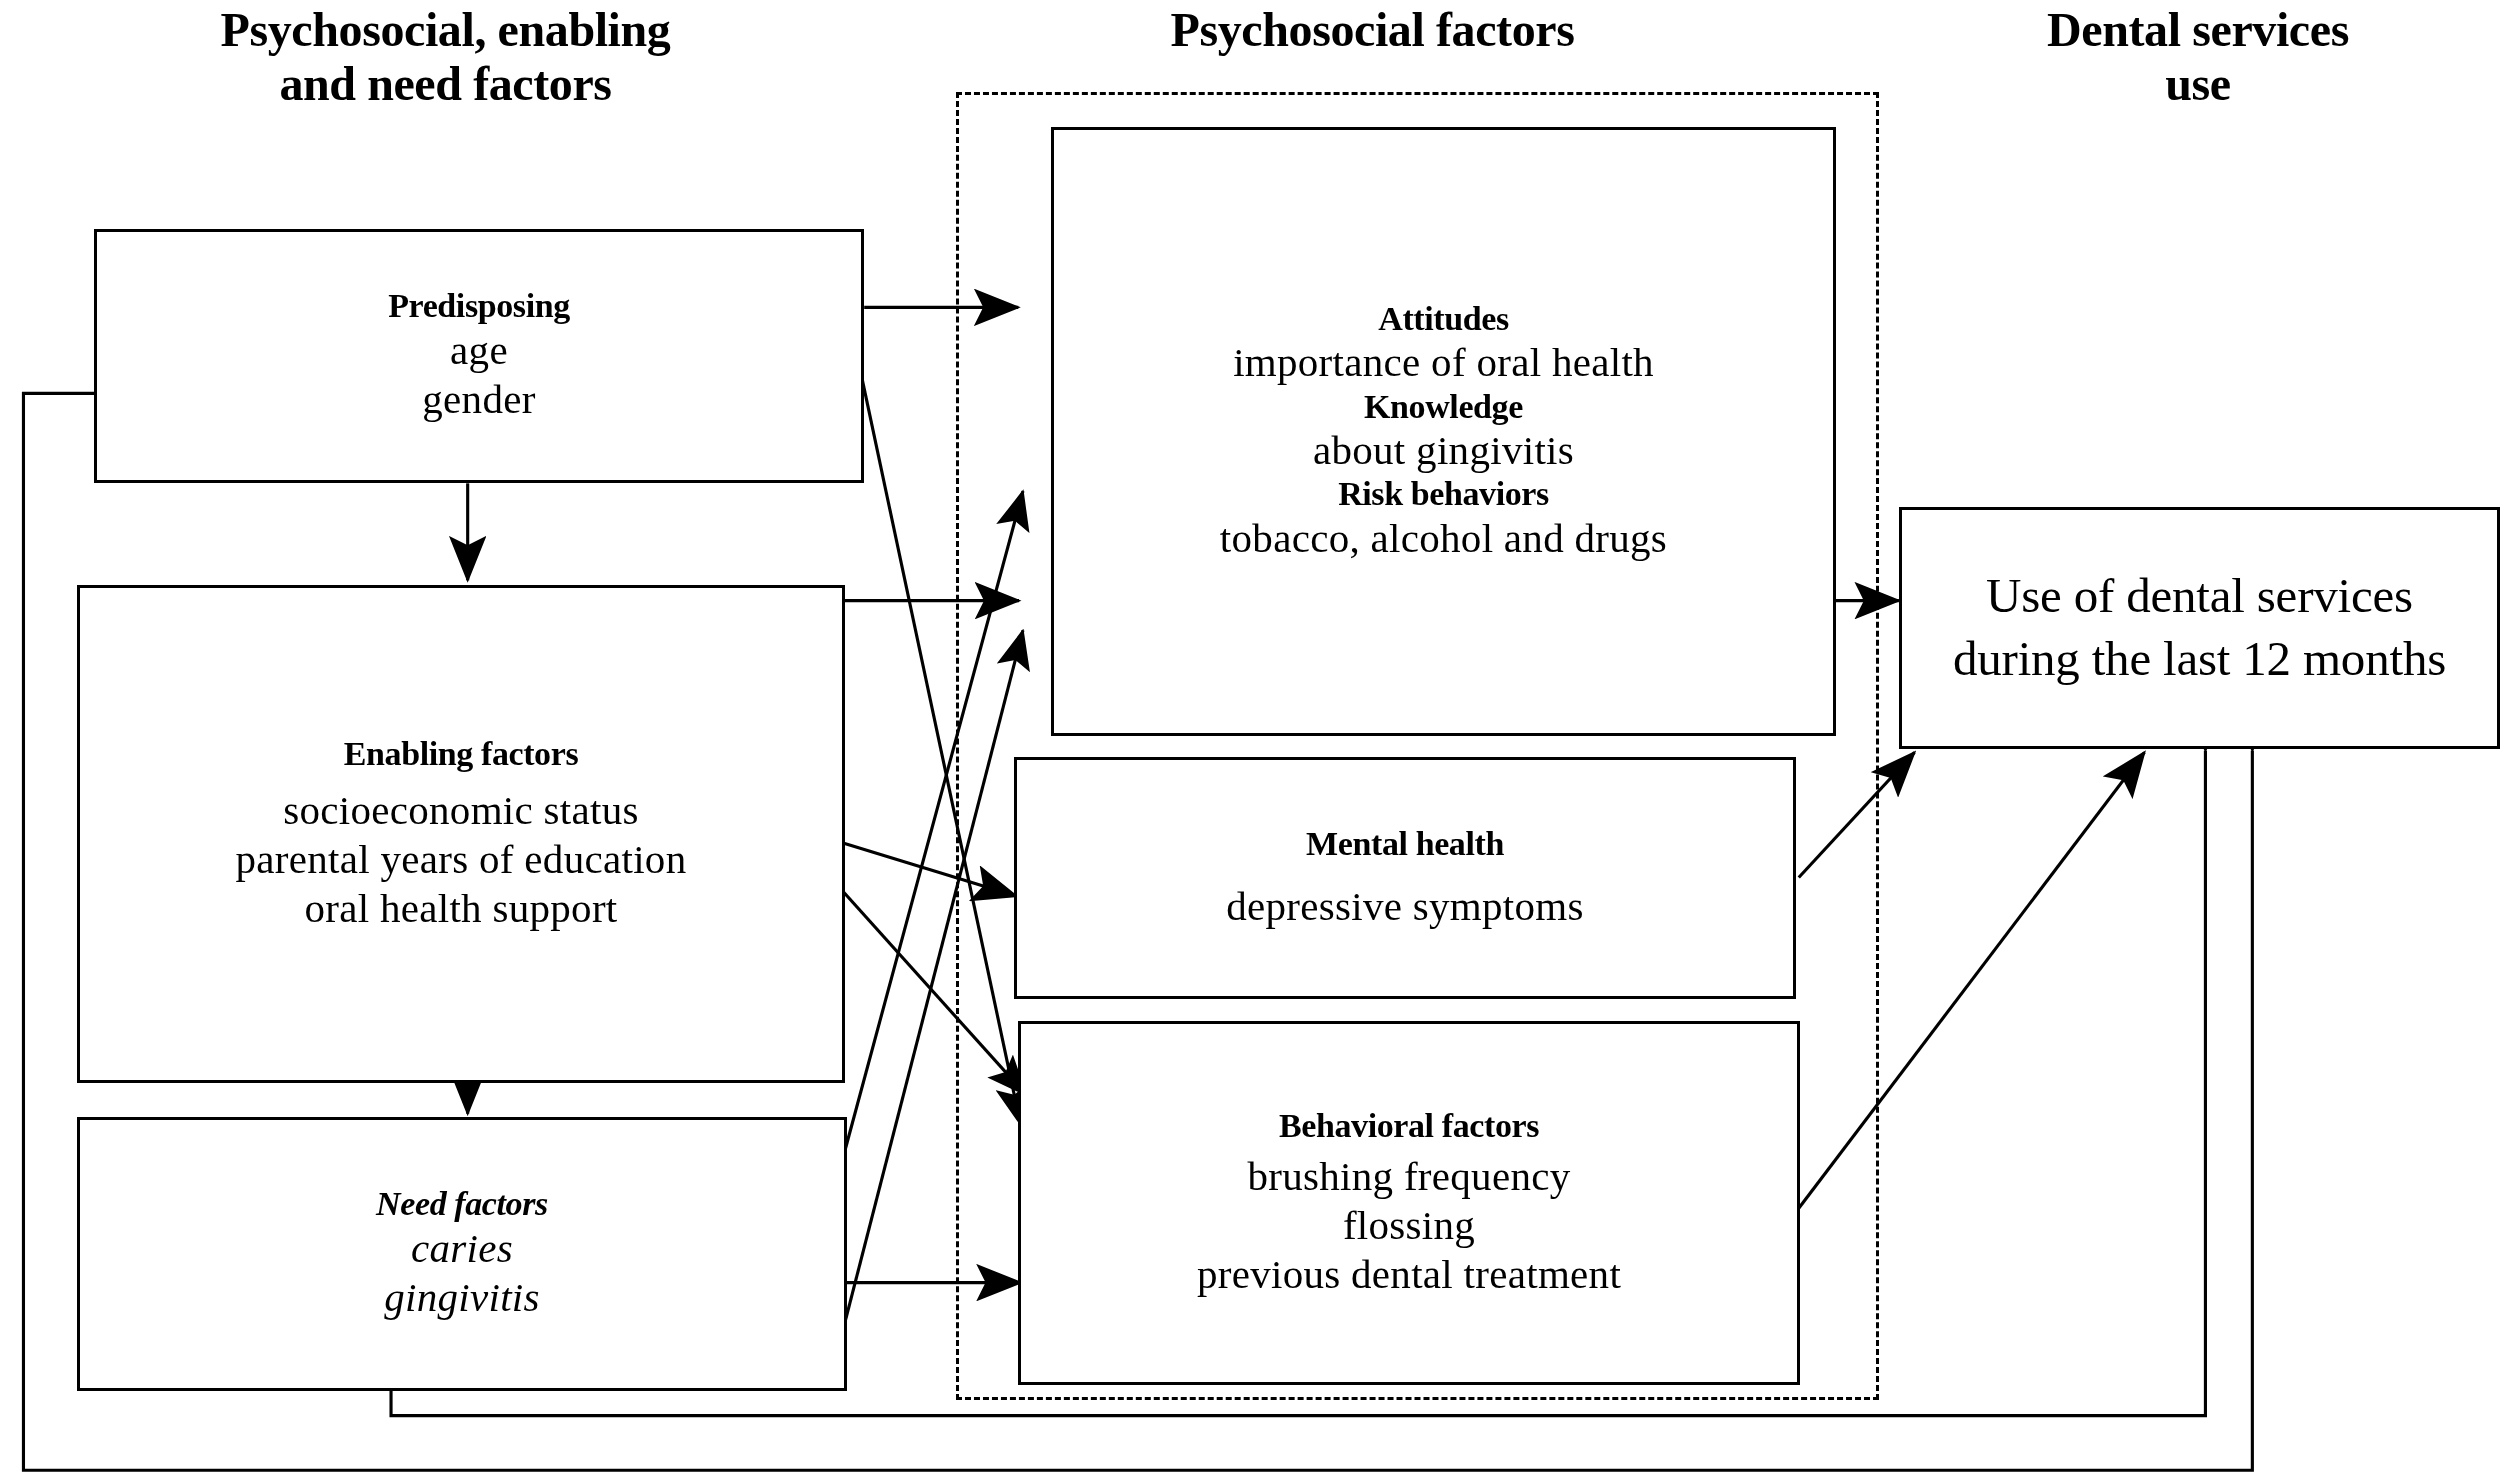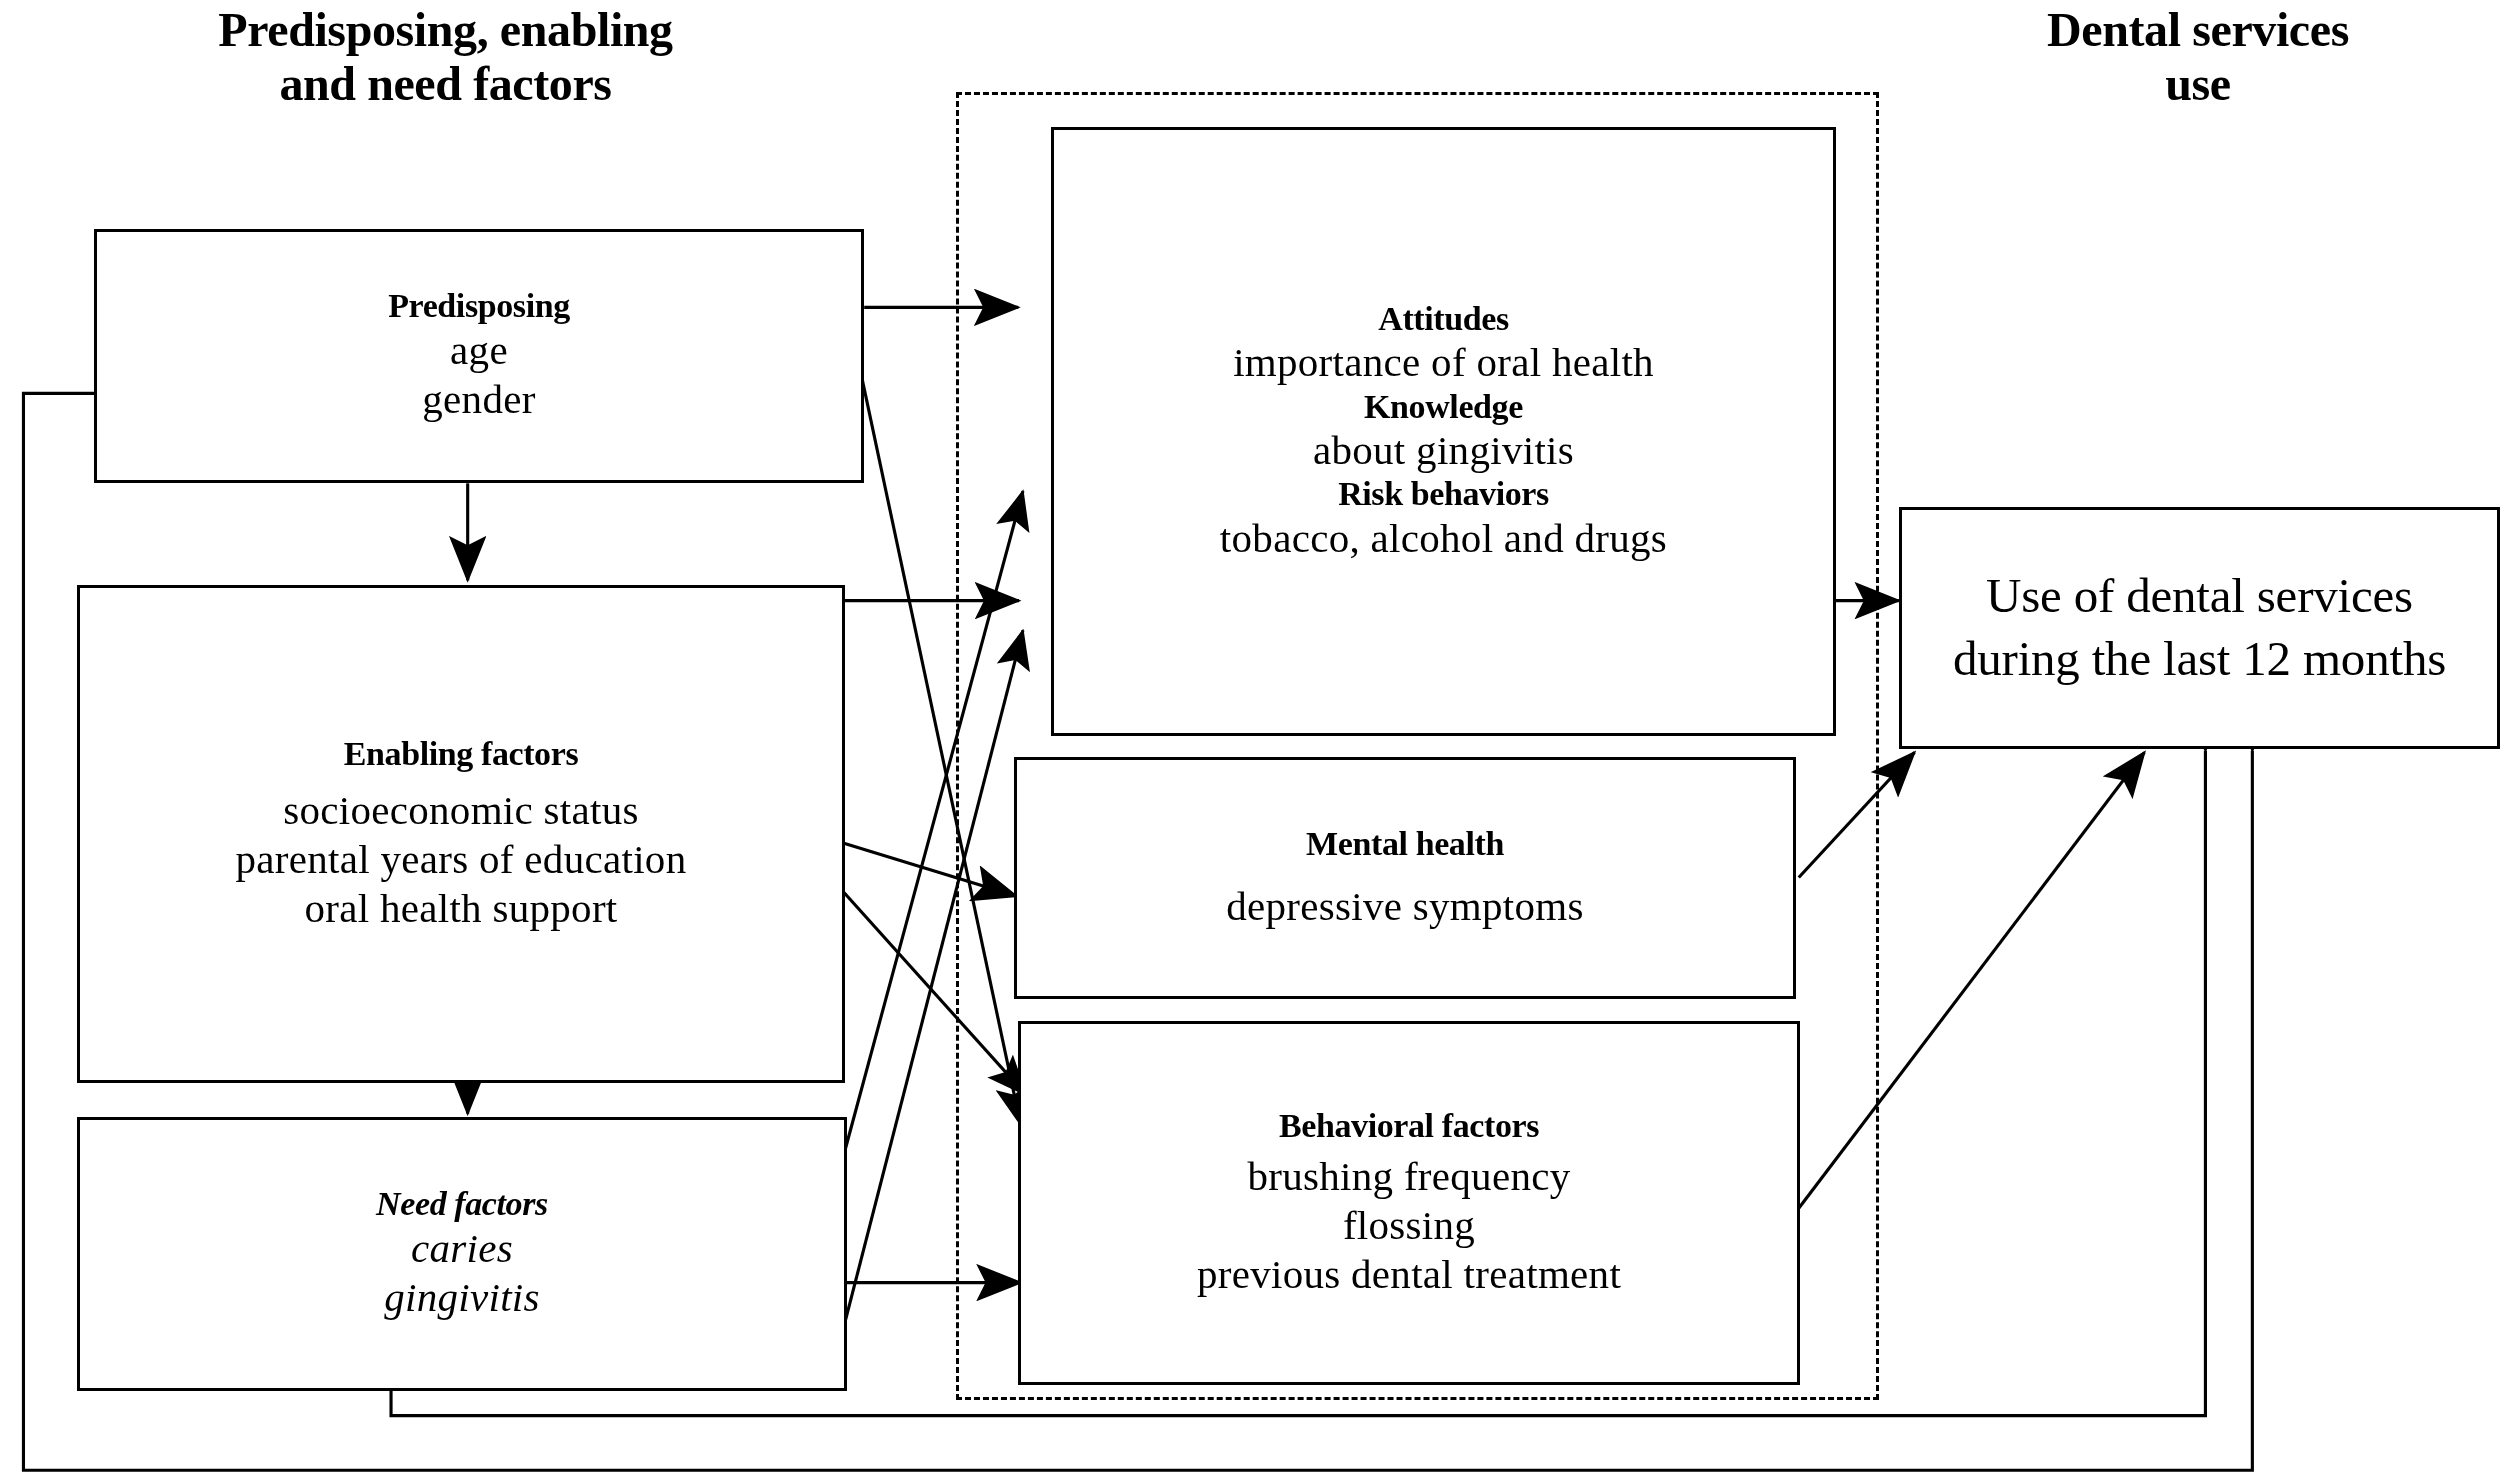--- a/index.html
+++ b/index.html
@@ -69,23 +69,24 @@
     box-sizing: border-box;
     border: 3.9px dashed #000000;
     background: transparent;
   }
 </style>
 </head>
 <body>
 
 <div id="stage">
 
-  <div class="col-title" style="left:31px; top:3.1px; width:829px;">Predisposing, enabling
+  <div class="col-title" style="left:31px; top:3.1px; width:829px;">Psychosocial, enabling
 and need factors</div>
 
+  <div class="col-title" style="left:958px; top:3.1px; width:829px;">Psychosocial factors</div>
 
   <div class="col-title" style="left:1901px; top:3.1px; width:594px;">Dental services
 use</div>
 
   <div class="dashed-group" style="left:956px; top:92px; width:923px; height:1308px;"></div>
 
   <svg class="layer" viewBox="0 0 3212 1886" preserveAspectRatio="none">
     <defs>
       <marker id="ah" markerWidth="15" markerHeight="12" refX="14.2" refY="6" orient="auto" markerUnits="strokeWidth">
         <path d="M0,0 L15,6 L0,12 L3,6 z" fill="#000000"></path>

